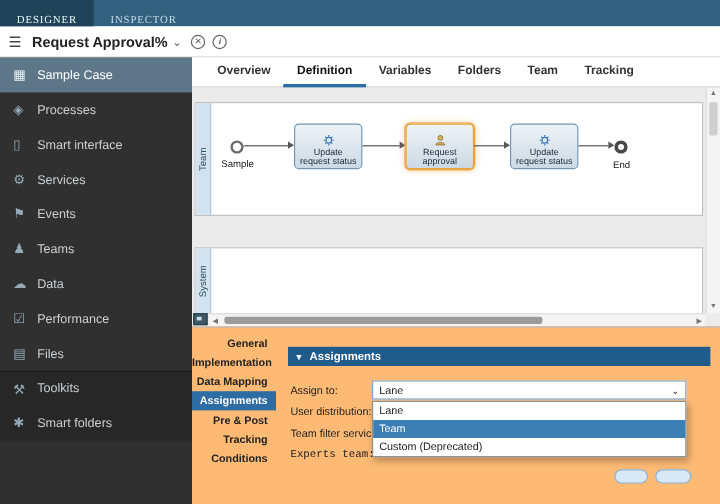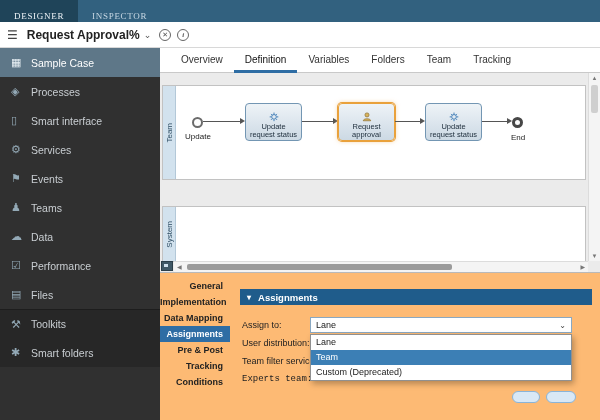--- a/index.html
+++ b/index.html
@@ -24,21 +24,21 @@
   .side-item{height:29px;display:flex;align-items:center;padding-left:11px;cursor:default;}
   .side-item.active{background:#5e7788;}
   .side-item.section2{background:#272727;}
   .side-item.section2.first{border-top:1px solid #1d1d1d;}
   .side-icon{width:20px;font-size:11px;color:#93a9b6;flex:0 0 20px;}
   .side-item.active .side-icon{color:#e8f0f5;}
   .side-label{font-size:10.5px;color:#c9ced2;}
   .side-item.active .side-label{color:#fff;}
 
   
-  .tabs{position:absolute;left:160px;top:48px;width:440px;height:25px;background:#fff;border-bottom:1px solid #c9c9c9;display:flex;padding-left:10px;}
+  .tabs{position:absolute;left:160px;top:48px;width:440px;height:25px;background:#fff;border-bottom:1px solid #c9c9c9;display:flex;padding-left:10px;font-weight:bold;}
   .tab{padding:0 11px;font-size:10px;color:#333;line-height:23px;height:25px;cursor:default;}
   .tab.active{border-bottom:3px solid #2e6da4;color:#111;}
 
   
   .diagram{position:absolute;left:160px;top:73px;width:440px;height:199px;background:#ebebeb;overflow:hidden;}
   .pool{position:absolute;left:2px;width:424px;background:#fff;border:1px solid #c2c2c2;display:flex;}
   .pool.team{top:12px;height:95px;}
   .pool.system{top:133px;height:56px;}
   .lane-strip{width:13px;background:#d2e2ee;border-right:1px solid #b3c8d8;display:flex;align-items:center;justify-content:center;}
   .lane-strip span{writing-mode:vertical-rl;transform:rotate(180deg);font-size:8px;color:#2e4d63;}
@@ -177,21 +177,21 @@
       <div class="lane-body"></div>
     </div>
     <div class="pool system">
       <div class="lane-strip">
           <span>System</span>
         </div>
       <div class="lane-body"></div>
     </div>
 
     <div class="evt start"></div>
-    <div class="node-label lstart">Update</div>
+    <div class="node-label lstart">Sample</div>
 
     <div class="flow-line" style="left:43px;width:37px;"></div>
     <div class="flow-head" style="left:80px;"></div>
 
     <div class="task t1">
       <svg class="task-icon" width="10" height="10" viewBox="0 0 10 10">
         <g stroke="#3d7ab5" fill="none" stroke-width="1">
           <circle cx="5" cy="5" r="2.4"></circle>
           <path d="M5 .6V2 M5 8v1.4 M.6 5H2 M8 5h1.4 M2 2l1 1 M8 8L7 7 M8 2 7 3 M2 8l1-1"></path>
         </g>

